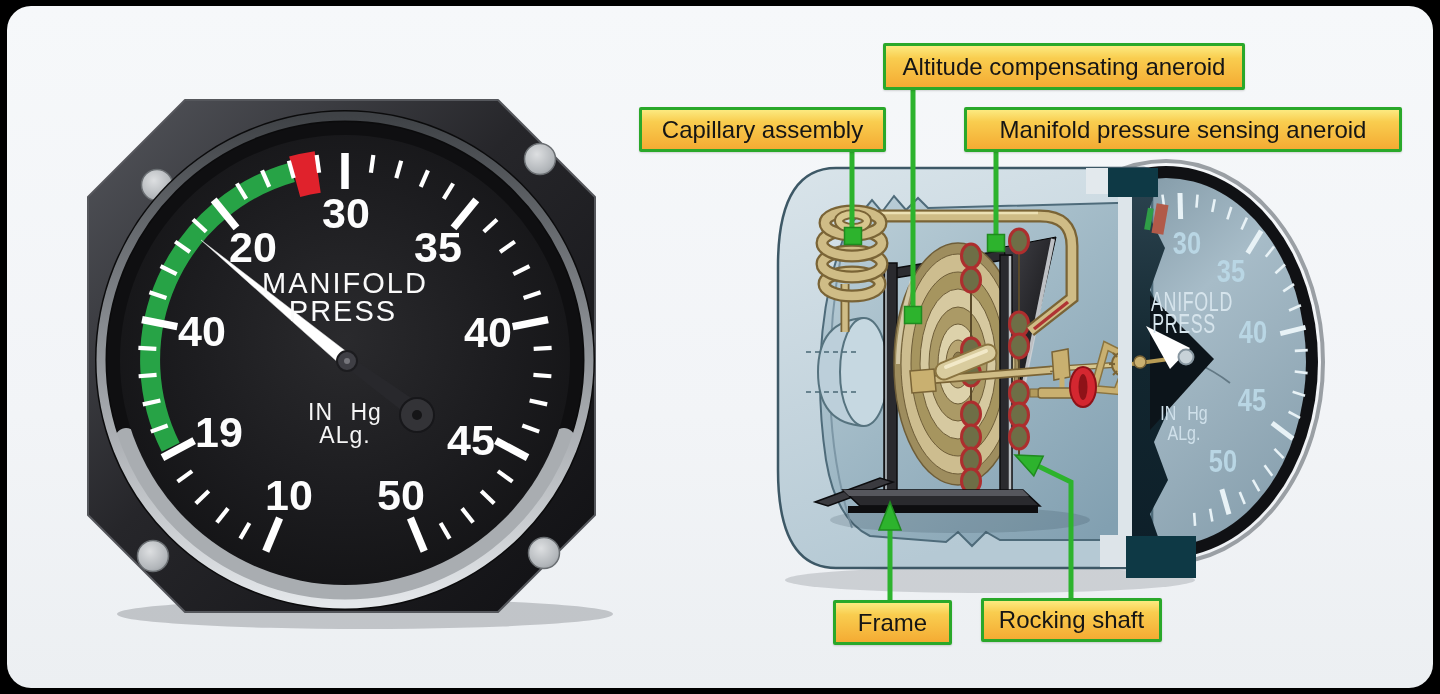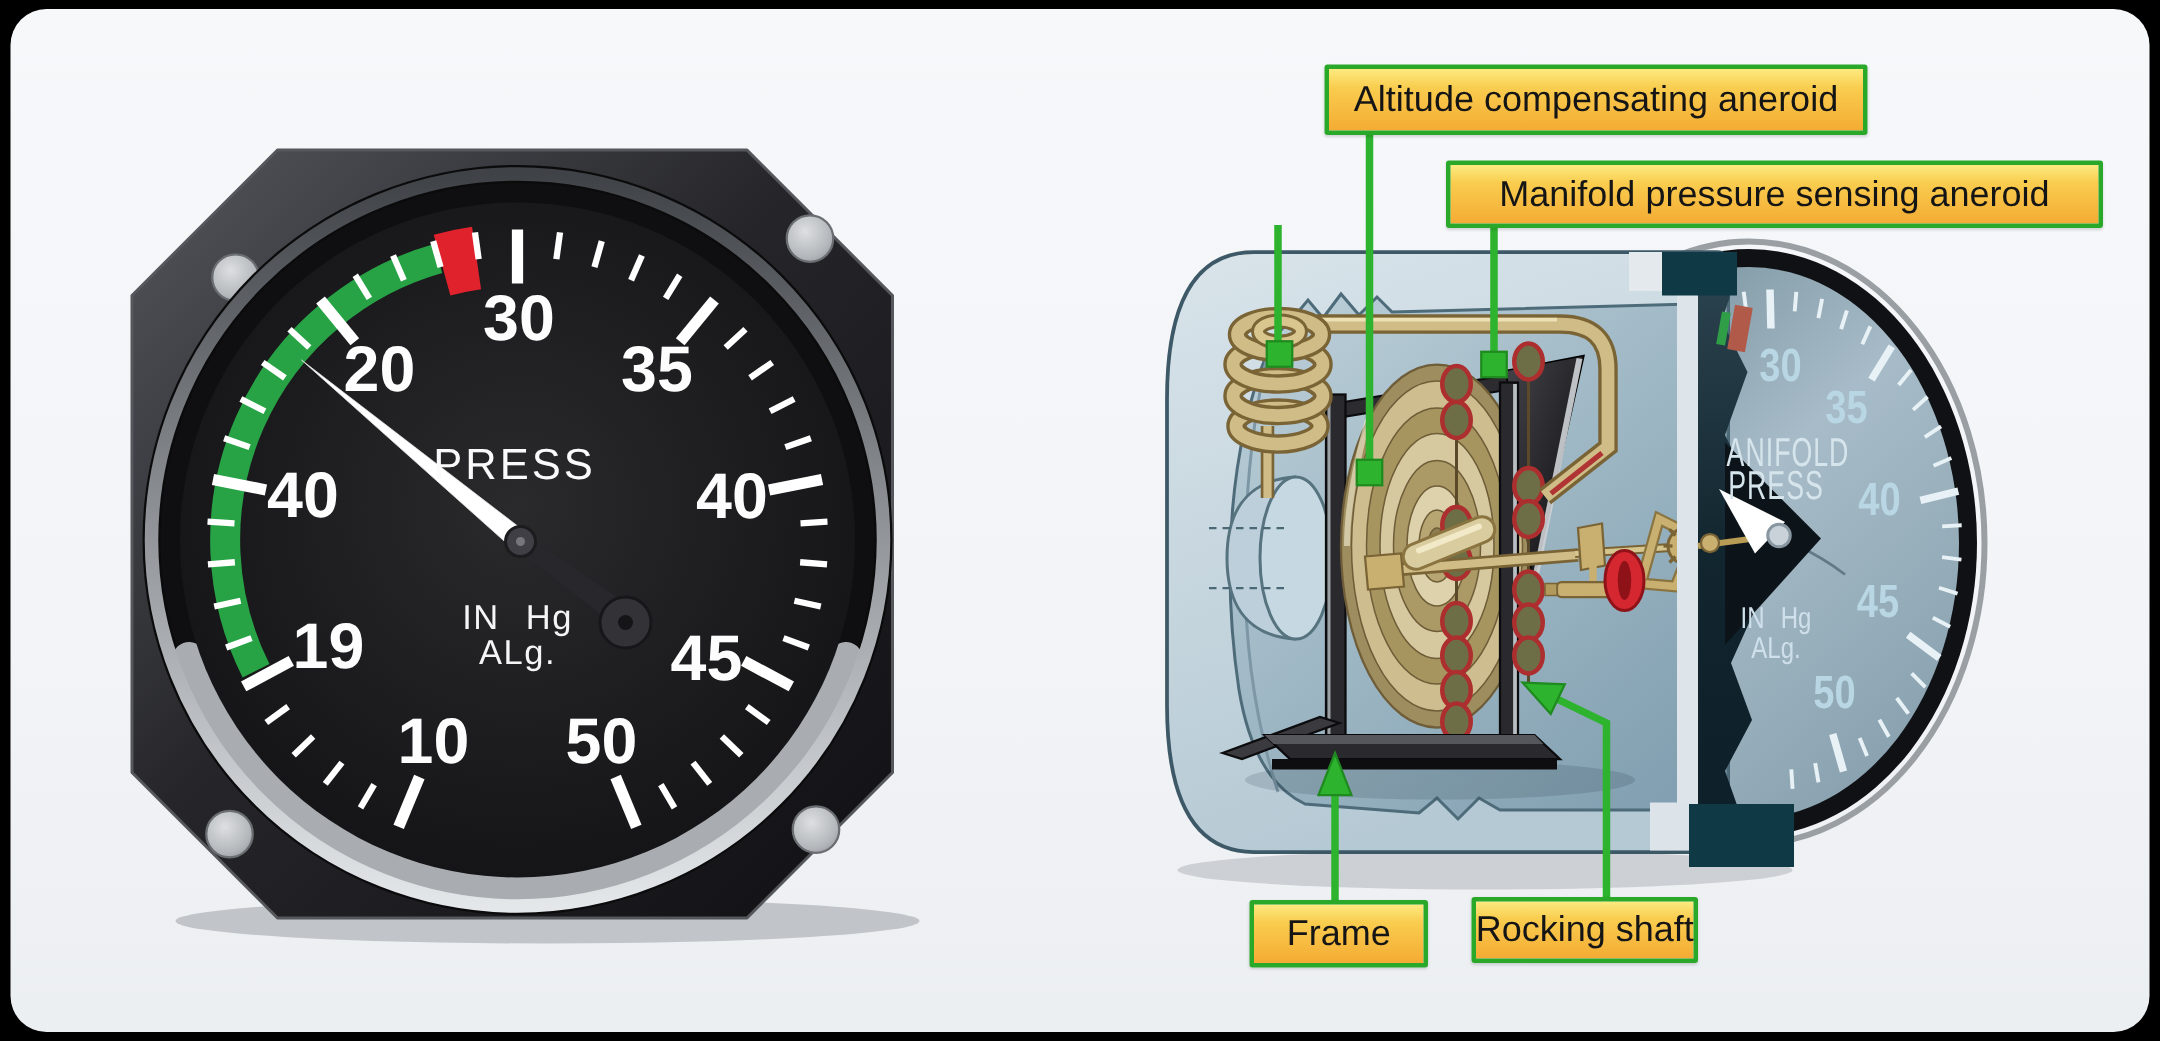--- a/index.html
+++ b/index.html
@@ -336,31 +336,33 @@
 
   <span class="ln" style="left:289px;top:495px">10</span>
   <span class="ln" style="left:219px;top:432px">19</span>
   <span class="ln" style="left:202px;top:331px">40</span>
   <span class="ln" style="left:253px;top:247px">20</span>
   <span class="ln" style="left:346px;top:213px">30</span>
   <span class="ln" style="left:438px;top:247px">35</span>
   <span class="ln" style="left:488px;top:332px">40</span>
   <span class="ln" style="left:471px;top:440px">45</span>
   <span class="ln" style="left:401px;top:495px">50</span>
+  <span class="gt1" style="left:345px;top:283px">MANIFOLD</span>
   <span class="gt1" style="left:343px;top:311px">PRESS</span>
   <span class="gt2" style="left:345px;top:412px">IN Hg</span>
   <span class="gt2" style="left:345px;top:435px">ALg.</span>
 
   <span class="rn" style="left:1187px;top:244px">30</span>
   <span class="rn" style="left:1231px;top:272px">35</span>
   <span class="rn" style="left:1253px;top:333px">40</span>
   <span class="rn" style="left:1252px;top:401px">45</span>
   <span class="rn" style="left:1223px;top:462px">50</span>
   <span class="rt1" style="left:1192px;top:302px">ANIFOLD</span>
   <span class="rt1" style="left:1184px;top:324px">PRESS</span>
   <span class="rt2" style="left:1184px;top:413px">IN Hg</span>
   <span class="rt2" style="left:1184px;top:433px">ALg.</span>
 
   <div class="callout" style="left:883px;top:43px;width:362px;height:47px">Altitude compensating aneroid</div>
+  <div class="callout" style="left:639px;top:107px;width:247px;height:45px">Capillary assembly</div>
   <div class="callout" style="left:964px;top:107px;width:438px;height:45px">Manifold pressure sensing aneroid</div>
   <div class="callout" style="left:833px;top:600px;width:119px;height:45px">Frame</div>
-  <div class="callout" style="left:981px;top:598px;width:151px;height:44px">Rocking shaft</div>
+  <div class="callout" style="left:981px;top:598px;width:181px;height:44px">Rocking shaft</div>
 </div>
 
 </body></html>

